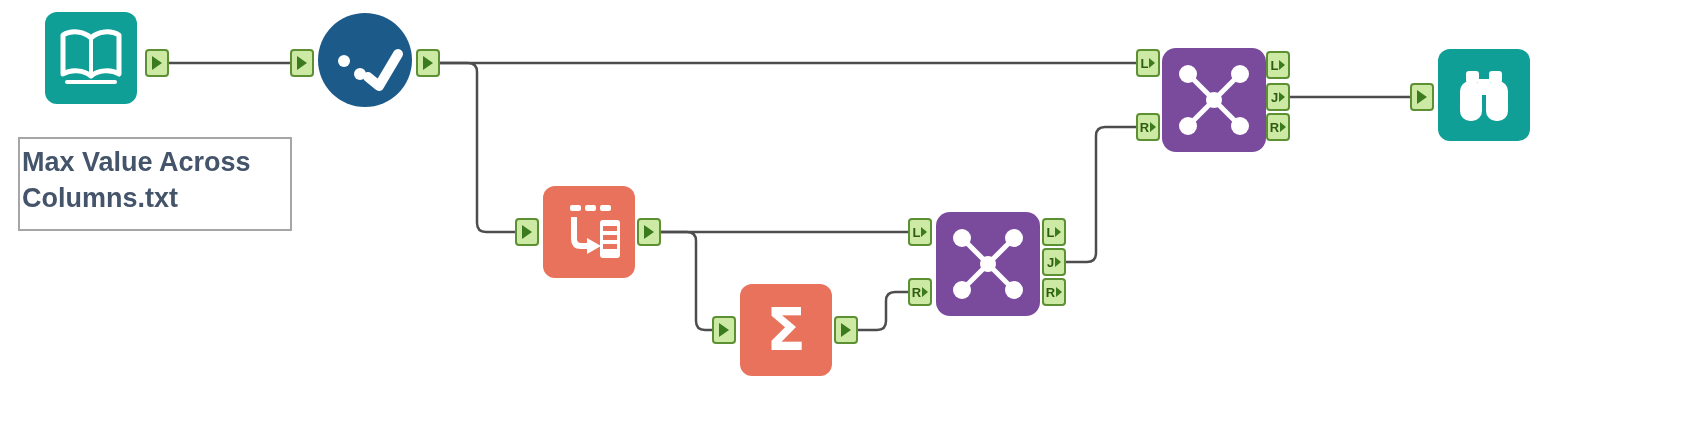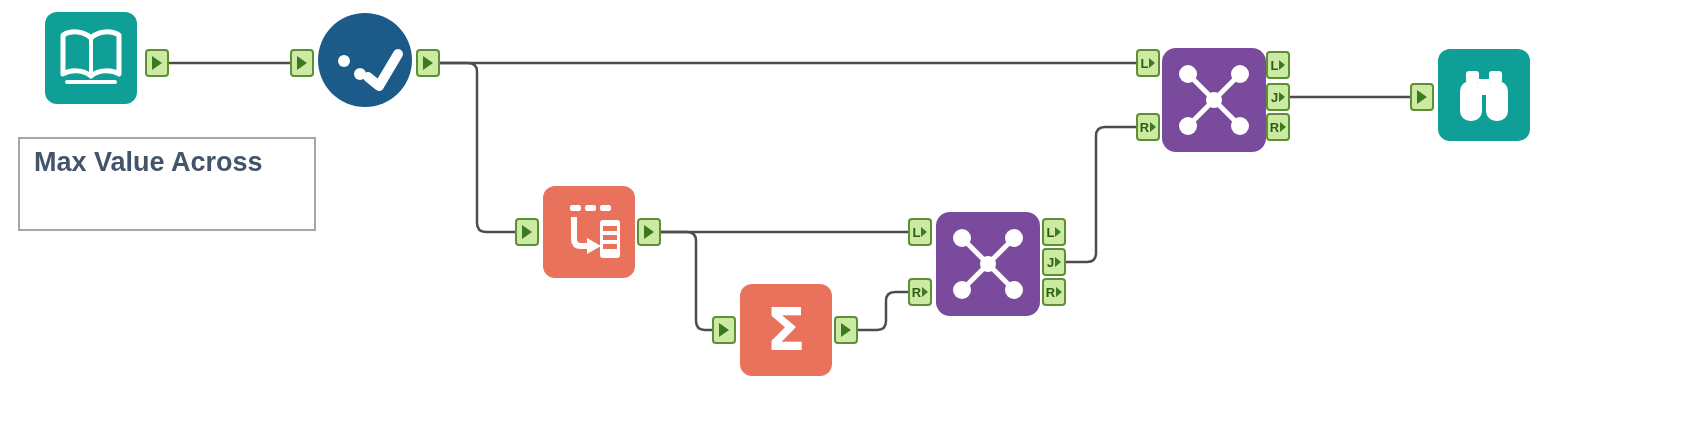--- a/index.html
+++ b/index.html
@@ -22,41 +22,42 @@
 
   .anchor{position:absolute;z-index:3;width:20px;height:24px;background:#cdeaa4;
           border:2px solid #5d8f33;border-radius:4px;display:flex;align-items:center;
           justify-content:center;gap:1px;box-sizing:content-box;}
   .anchor .tri{width:0;height:0;border-left:10px solid #3c7a1e;
                border-top:7px solid transparent;border-bottom:7px solid transparent;}
   .anchor.lettered .tri{border-left-width:6px;border-top-width:5px;border-bottom-width:5px;}
   .anchor .lbl{font-weight:700;font-size:13px;color:#2e5d10;line-height:1;}
 
   .annotation{position:absolute;z-index:2;left:18px;top:137px;width:266px;height:80px;
-              background:#ffffff;border:2px solid #a6a6a6;padding:5px 14px;
+              background:#ffffff;border:2px solid #a6a6a6;padding:5px 2px;
               font-weight:700;font-size:27px;line-height:36px;color:#44546a;}
 </style>
 </head>
 <body>
 
 <div id="canvas">
 
   <svg class="wires" width="1706" height="439">
     <path d="M169,63 H290"></path>
     <path d="M440,63 H1136"></path>
     <path d="M440,63 H468 Q477,63 477,72 V223 Q477,232 486,232 H515"></path>
     <path d="M661,232 H908"></path>
     <path d="M661,232 H687 Q696,232 696,241 V321 Q696,330 705,330 H712"></path>
     <path d="M858,330 H877 Q886,330 886,321 V301 Q886,292 895,292 H908"></path>
     <path d="M1066,262 H1087 Q1096,262 1096,253 V136 Q1096,127 1105,127 H1136"></path>
     <path d="M1290,97 H1410"></path>
   </svg>
 
   <div class="annotation">
     <div>Max Value Across</div>
+    <div>Columns.txt</div>
   </div>
 
   <div class="tool sq tool-input">
     <svg width="92" height="92" viewBox="0 0 92 92">
       <path d="M46 26 C39 19, 26 18, 18 23 L18 62 C26 57, 39 58, 46 64 C53 58, 66 57, 74 62 L74 23 C66 18, 53 19, 46 26 Z" fill="none" stroke="#ffffff" stroke-width="5" stroke-linejoin="round"></path>
       <path d="M46 26 L46 64" stroke="#ffffff" stroke-width="4"></path>
       <path d="M22 70 H70" stroke="#ffffff" stroke-width="4" stroke-linecap="round"></path>
     </svg>
   </div>
 

